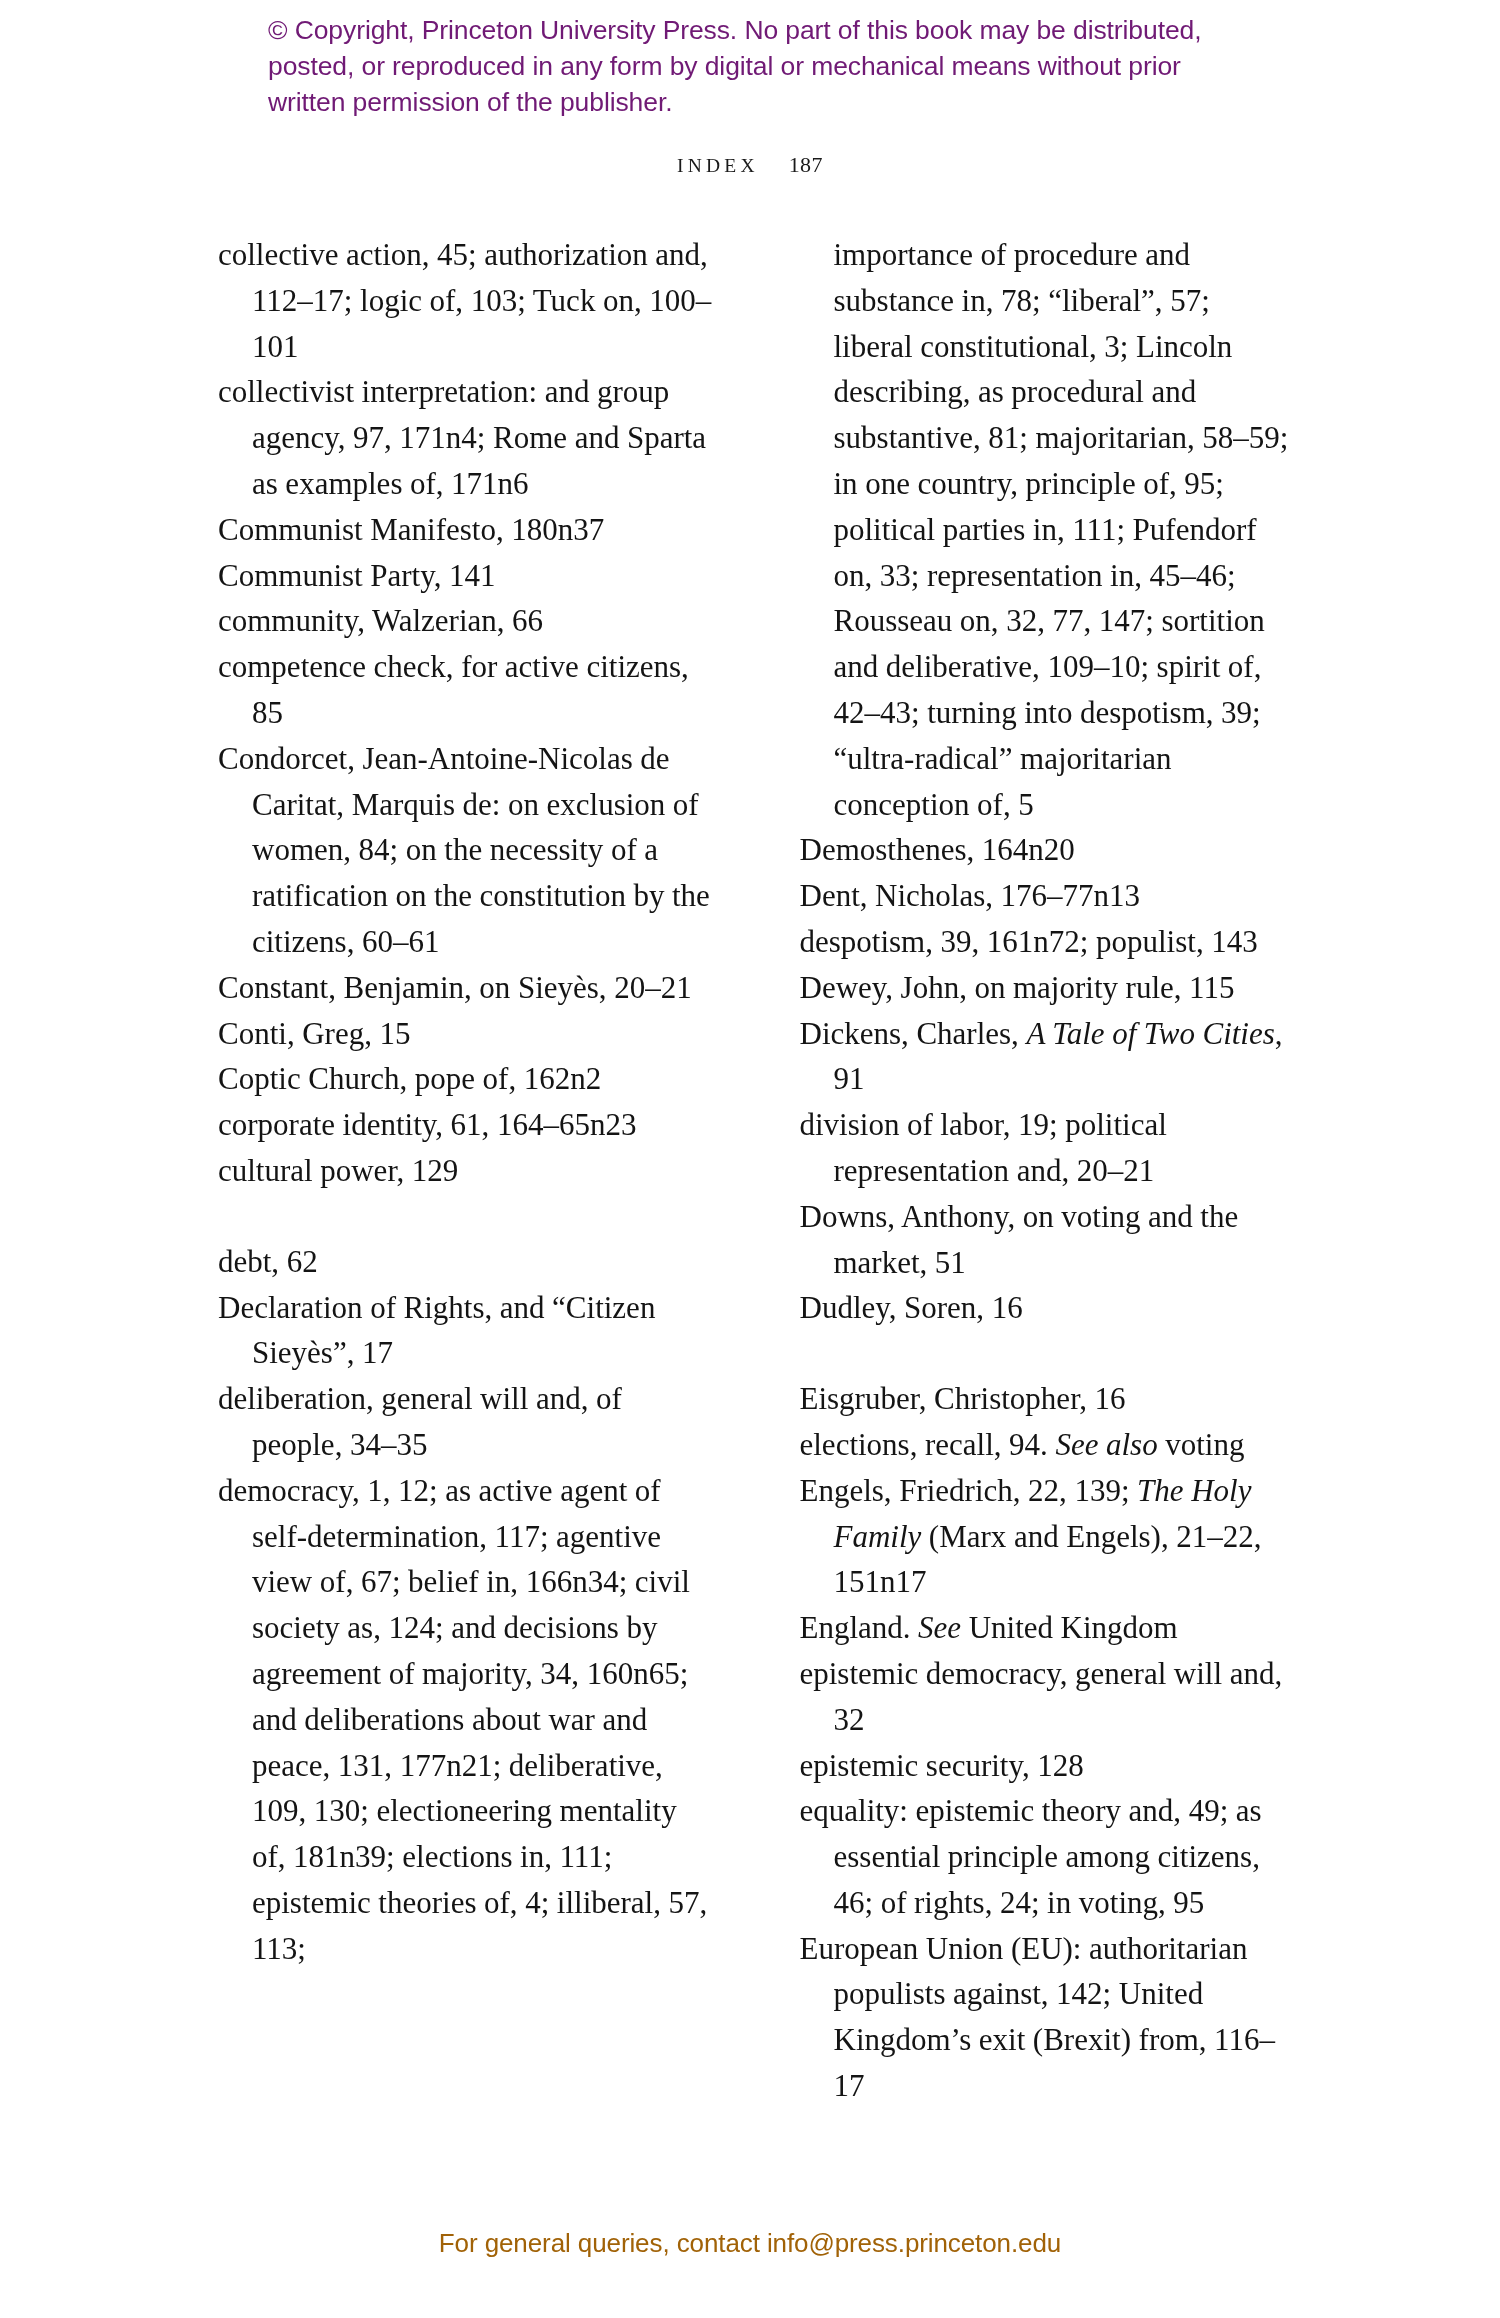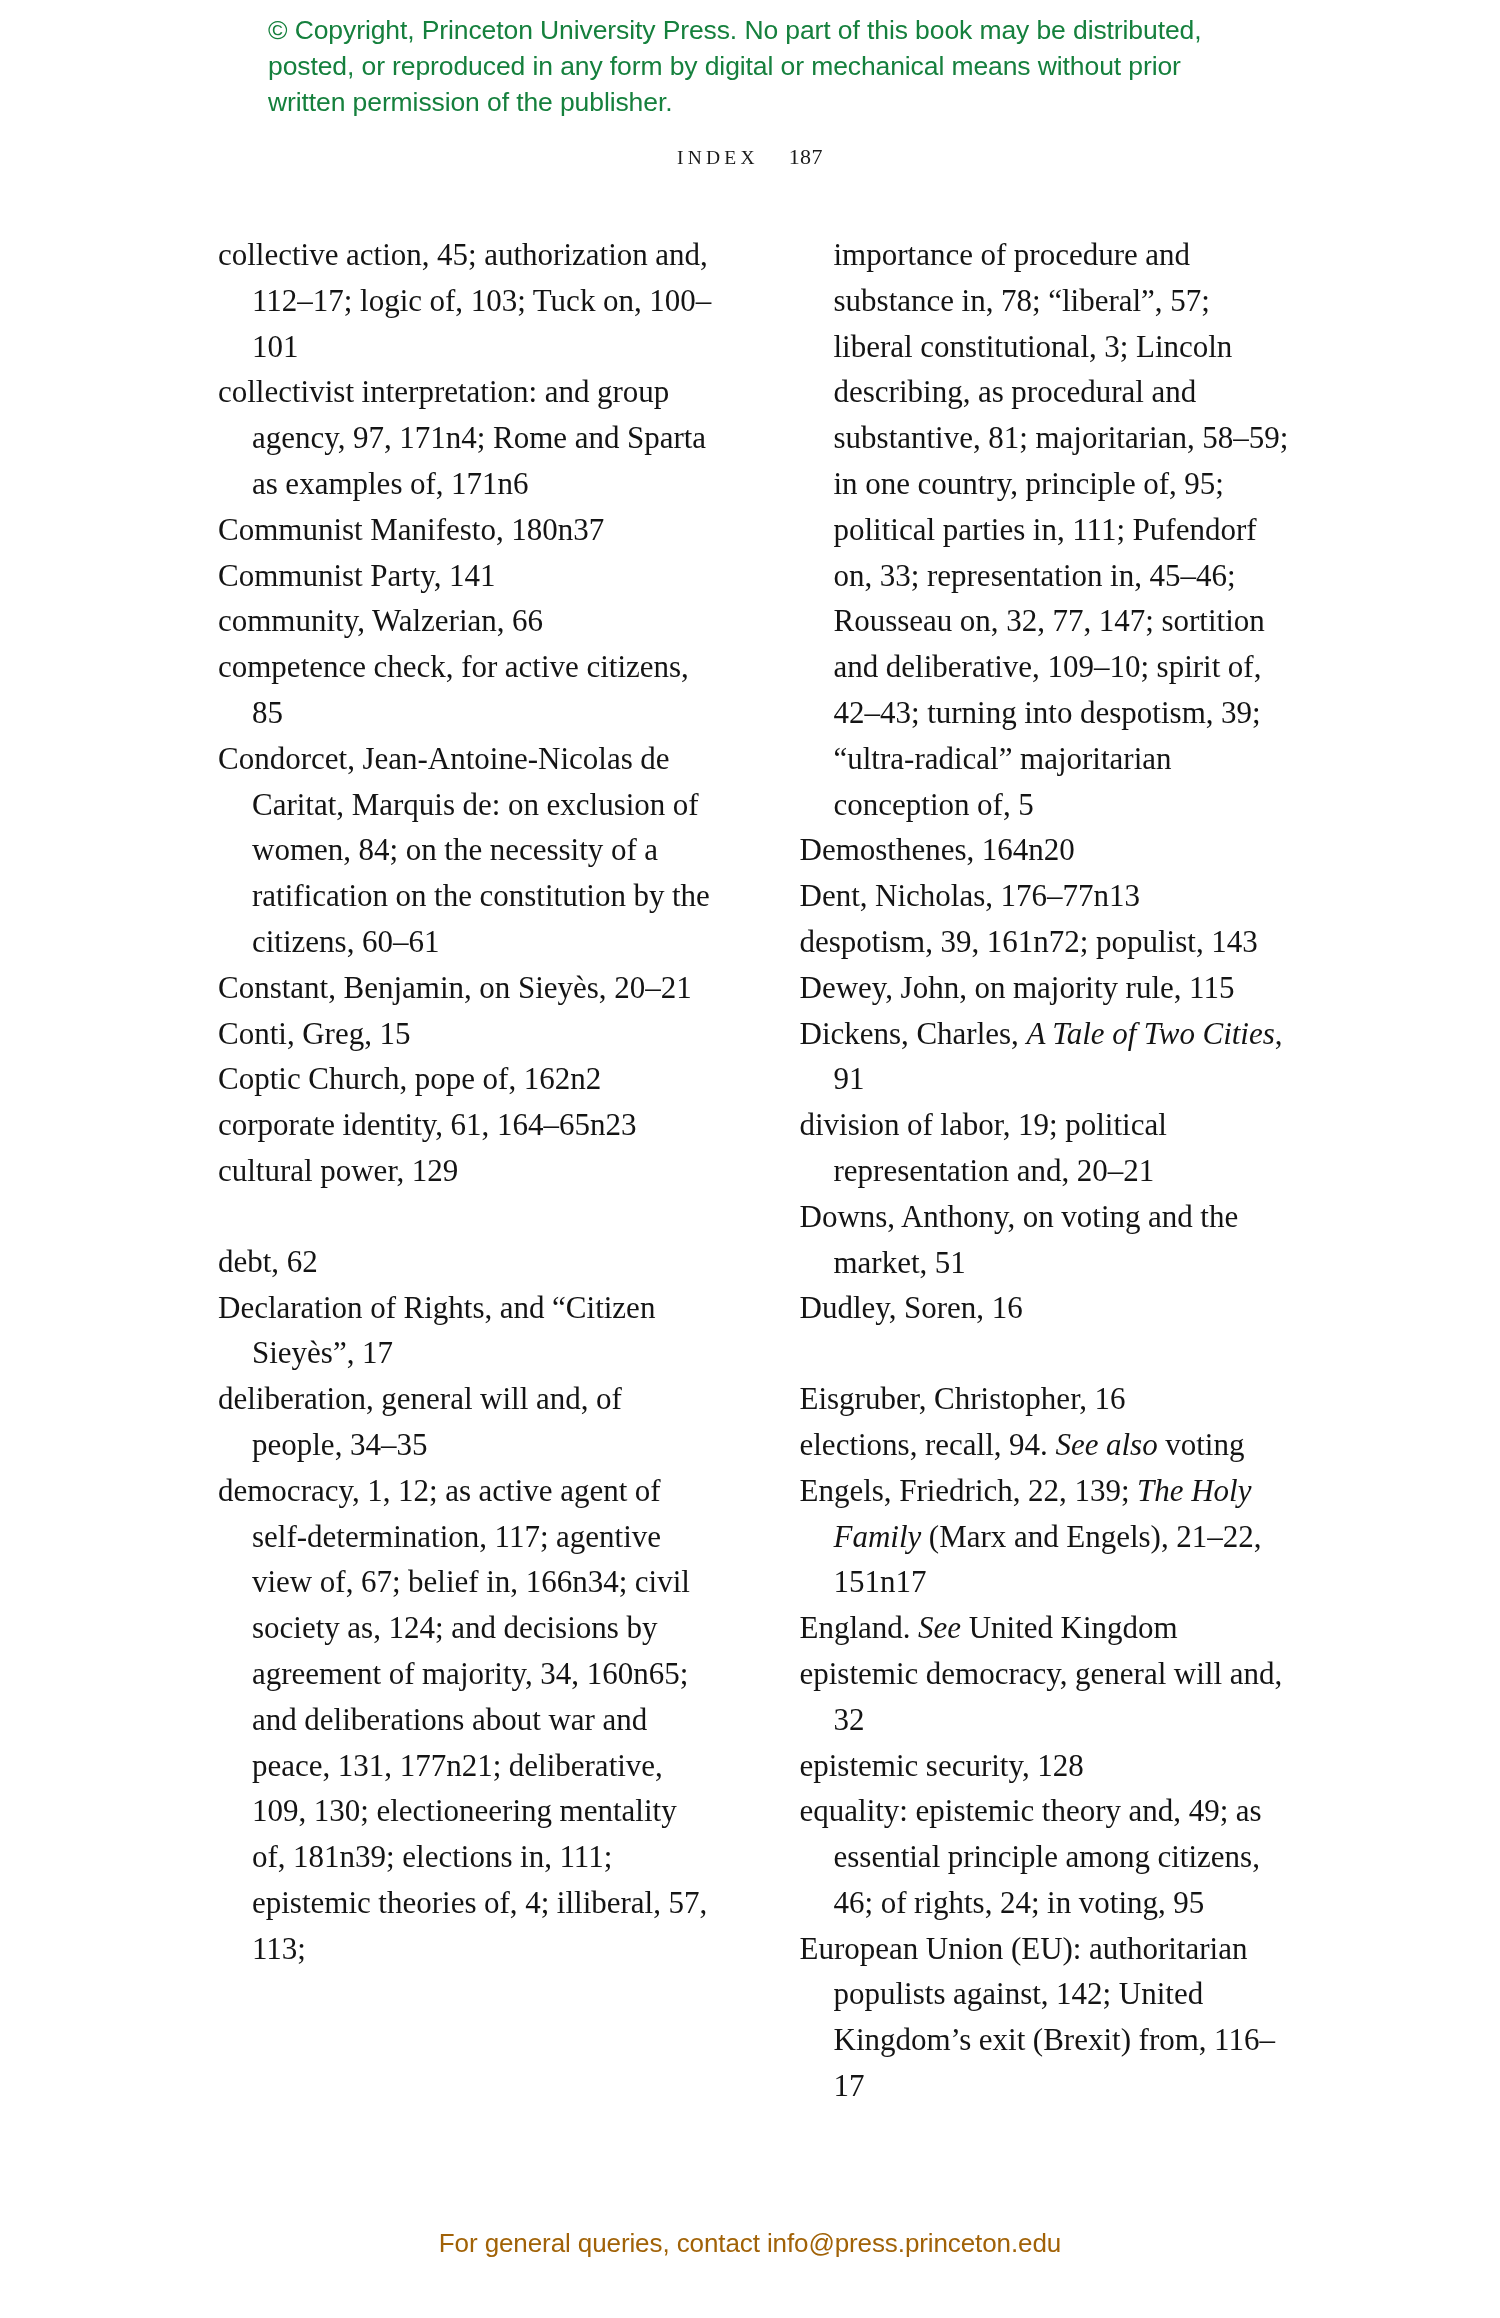--- a/index.html
+++ b/index.html
@@ -18,28 +18,28 @@
 
   
   .copyright-notice {
     position: absolute;
     top: 12px;
     left: 268px;
     width: 960px;
     font-family: "Liberation Sans", "DejaVu Sans", sans-serif;
     font-size: 26.5px;
     line-height: 1.36;
-    color: #15803d;
+    color: #701a75;
     letter-spacing: -0.1px;
   }
 
   
   .running-head {
     position: absolute;
-    top: 144px;
+    top: 152px;
     left: 0;
     width: 1500px;
     text-align: center;
     font-size: 20px;
     color: #1a1a1a;
   }
   .running-head .rh-label {
     letter-spacing: 4.2px;
     font-size: 19.5px;
   }

